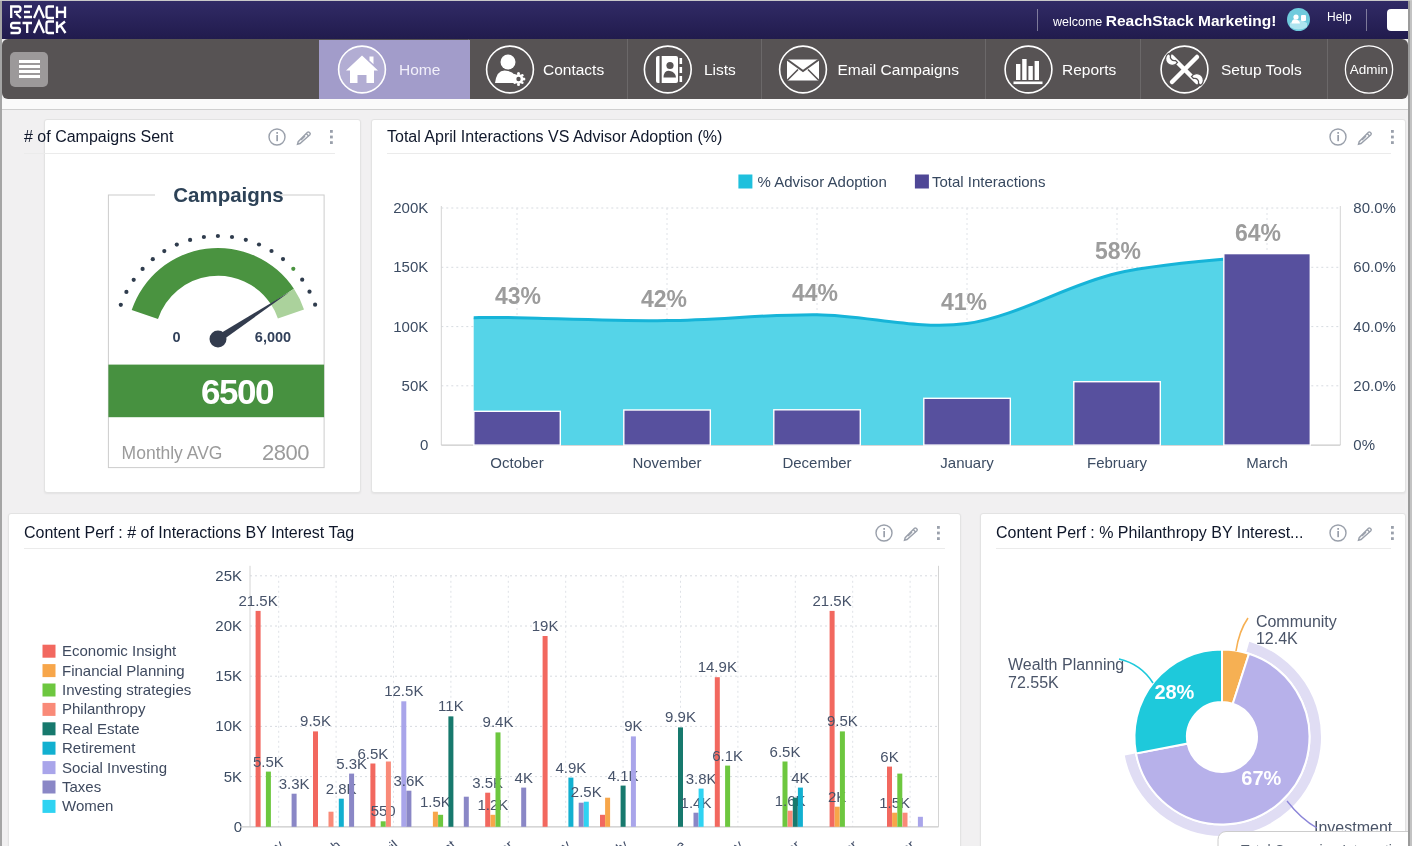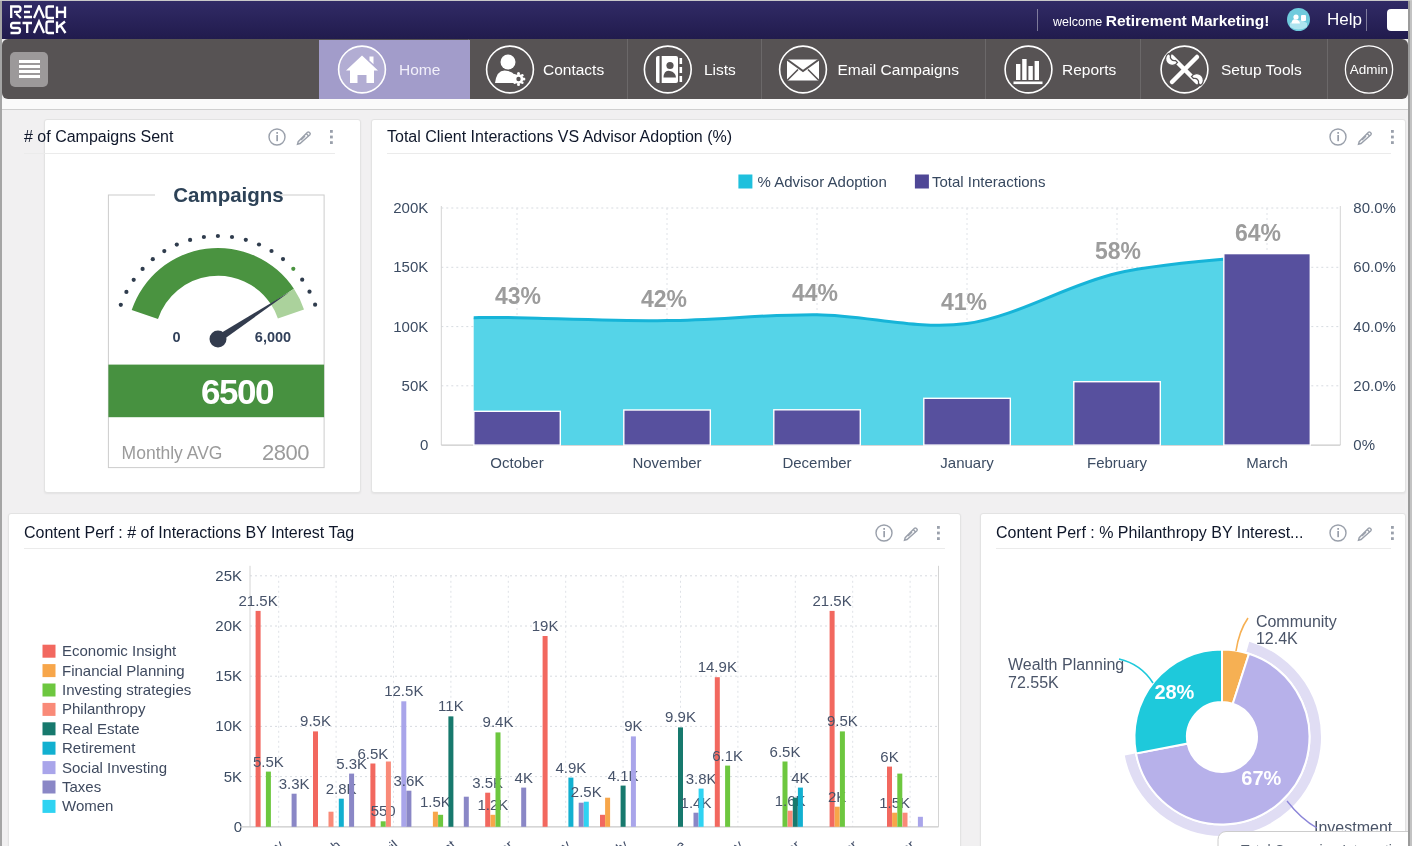--- a/index.html
+++ b/index.html
@@ -8,22 +8,22 @@
 .strip { position:absolute; left:2px; top:99px; width:1405.5px; height:11px; background:#fafafa; border-bottom:1px solid #cfcfcf; }
 .card { position:absolute; background:#ffffff; border:1px solid #e3e3e3; border-radius:3px; box-shadow:0 1px 2px rgba(0,0,0,0.06); }
 .ctitle { position:absolute; top:128px; font-size:16px; color:#0f172a; }
 .csep { position:absolute; height:1px; background:#ebebeb; }
 .sep { position:absolute; top:8px; width:1px; height:22px; background:rgba(255,255,255,0.4); }
 .navsep { position:absolute; top:0; width:1px; height:60px; background:#6b6869; }
 </style></head>
 <body>
 <div class="topbar">
   <div class="sep" style="left:1035px"></div>
-  <div style="position:absolute;left:1051px;top:11px;font-size:12.5px;color:#ffffff;">welcome <span style="font-size:15.5px;font-weight:bold;">Retirement Marketing!</span></div>
-  <div style="position:absolute;left:1325px;top:9px;font-size:17px;color:#ffffff;">Help</div>
+  <div style="position:absolute;left:1051px;top:11px;font-size:12.5px;color:#ffffff;">welcome <span style="font-size:15.5px;font-weight:bold;">ReachStack Marketing!</span></div>
+  <div style="position:absolute;left:1325px;top:9px;font-size:12px;color:#ffffff;">Help</div>
   <div class="sep" style="left:1364px"></div>
   <div style="position:absolute;left:1385px;top:7.5px;width:33px;height:22px;background:#ffffff;border-radius:4px;"></div>
 </div>
 <svg width="62" height="30" viewBox="0 0 62 30" style="position:absolute;left:10px;top:5px">
 <g fill="none" stroke="#ffffff" stroke-width="2.3">
 <path d="M 1.2,13 L 1.2,1.5 L 8.5,1.5 Q 10.5,1.5 10.5,4 Q 10.5,6.5 8.5,6.8 L 4,6.8 M 6,8.5 L 10.8,13"></path>
 <path d="M 13,1.5 L 21,1.5 M 13,7 L 19,7 M 13,12 L 21,12" transform="translate(1,0)"></path>
 <path d="M 24,13 L 29,1.5 L 34,13"></path>
 <path d="M 44,1.5 L 38.5,1.5 Q 36.5,1.5 36.5,3.5 L 36.5,11 Q 36.5,13 38.5,13 L 44,13"></path>
 <path d="M 47,1.5 L 47,13 M 47,7 L 55,7 M 55,1.5 L 55,13"></path>
@@ -215,21 +215,21 @@
 <text x="981.3" y="270.8" font-size="15" fill="#3c4c63">20.0%</text>
 <text x="981.3" y="330.1" font-size="15" fill="#3c4c63">0%</text>
 <text x="145" y="348.1" font-size="15" fill="#3c4c63" text-anchor="middle">October</text>
 <text x="295" y="348.1" font-size="15" fill="#3c4c63" text-anchor="middle">November</text>
 <text x="445" y="348.1" font-size="15" fill="#3c4c63" text-anchor="middle">December</text>
 <text x="595" y="348.1" font-size="15" fill="#3c4c63" text-anchor="middle">January</text>
 <text x="745" y="348.1" font-size="15" fill="#3c4c63" text-anchor="middle">February</text>
 <text x="895" y="348.1" font-size="15" fill="#3c4c63" text-anchor="middle">March</text>
 </svg>
   </div>
-<div class="ctitle" style="left:387px;">Total Client Interactions VS Advisor Adoption (%)</div>
+<div class="ctitle" style="left:387px;">Total April Interactions VS Advisor Adoption (%)</div>
 <div class="csep" style="left:387px;top:153px;width:1004px;"></div>
 <svg width="70" height="22" viewBox="0 0 70 22" style="position:absolute;left:1328px;top:126px">
 <circle cx="10" cy="11" r="8" fill="none" stroke="#9aa0ab" stroke-width="1.4"></circle>
 <rect x="9.3" y="9" width="1.7" height="6.2" fill="#9aa0ab"></rect>
     <rect x="9.3" y="6" width="1.7" height="1.8" fill="#9aa0ab"></rect>
 <g stroke="#9aa0ab" stroke-width="1.4" fill="none">
       <path d="M 33,17.5 L 30.5,18.2 L 31.2,15.7 L 40.5,6.3 Q 41.3,5.5 42.2,6.3 L 42.9,7 Q 43.7,7.9 42.9,8.7 Z"></path>
       <path d="M 39.2,7.6 L 41.6,10"></path>
       <path d="M 34,14 L 38,10"></path>
     </g>

